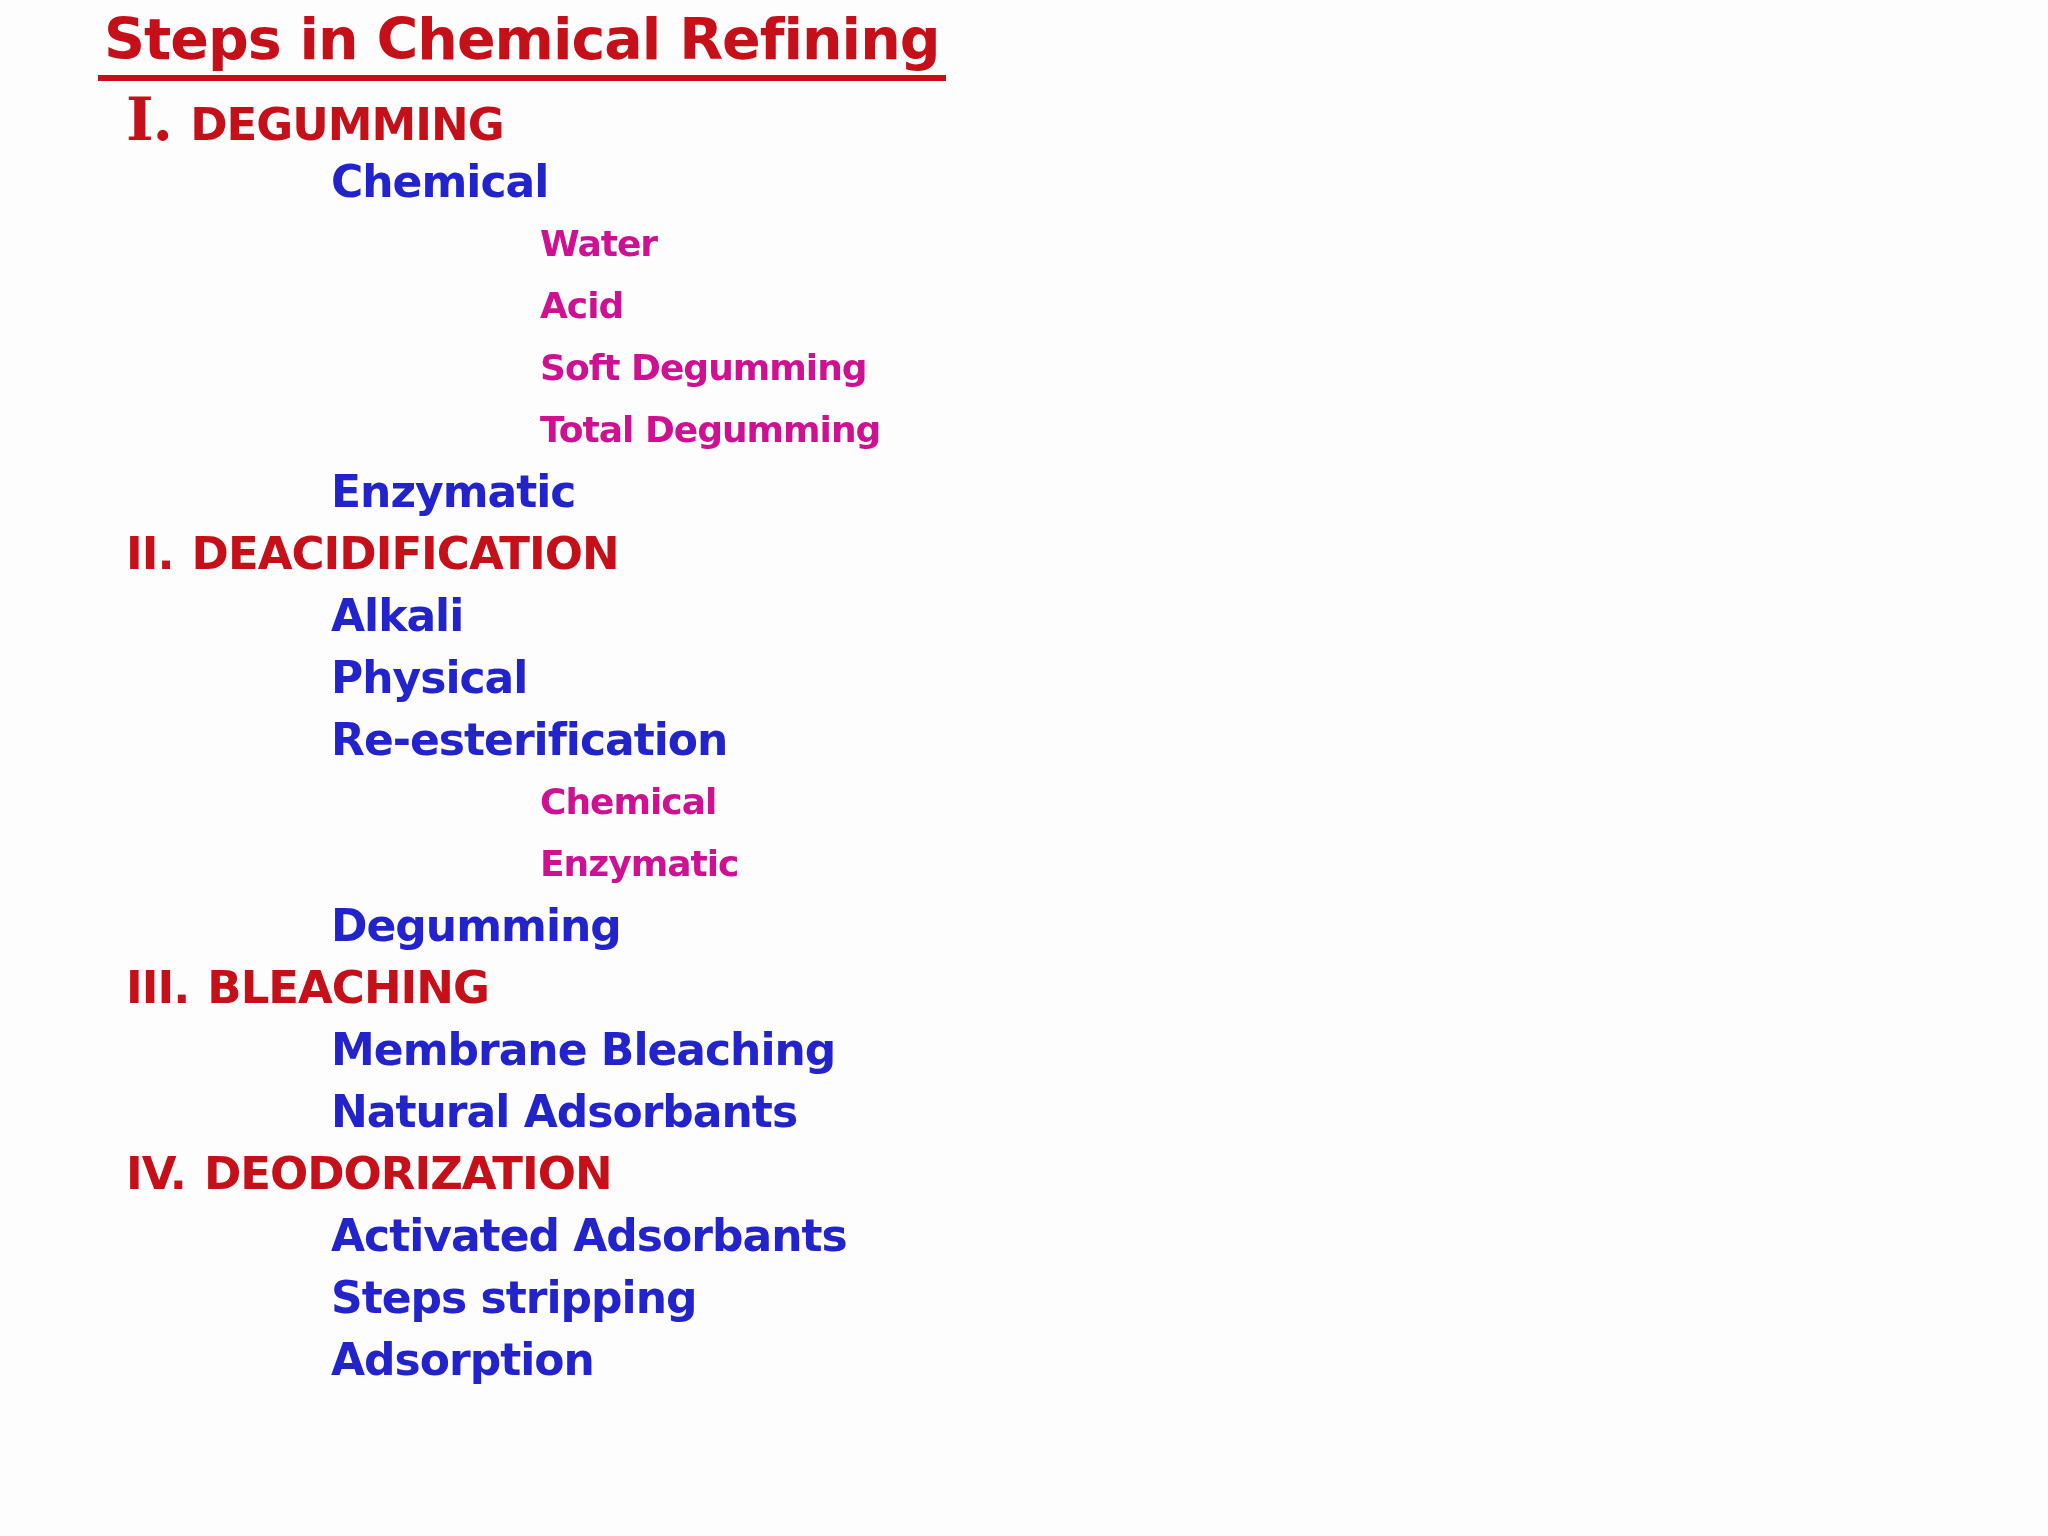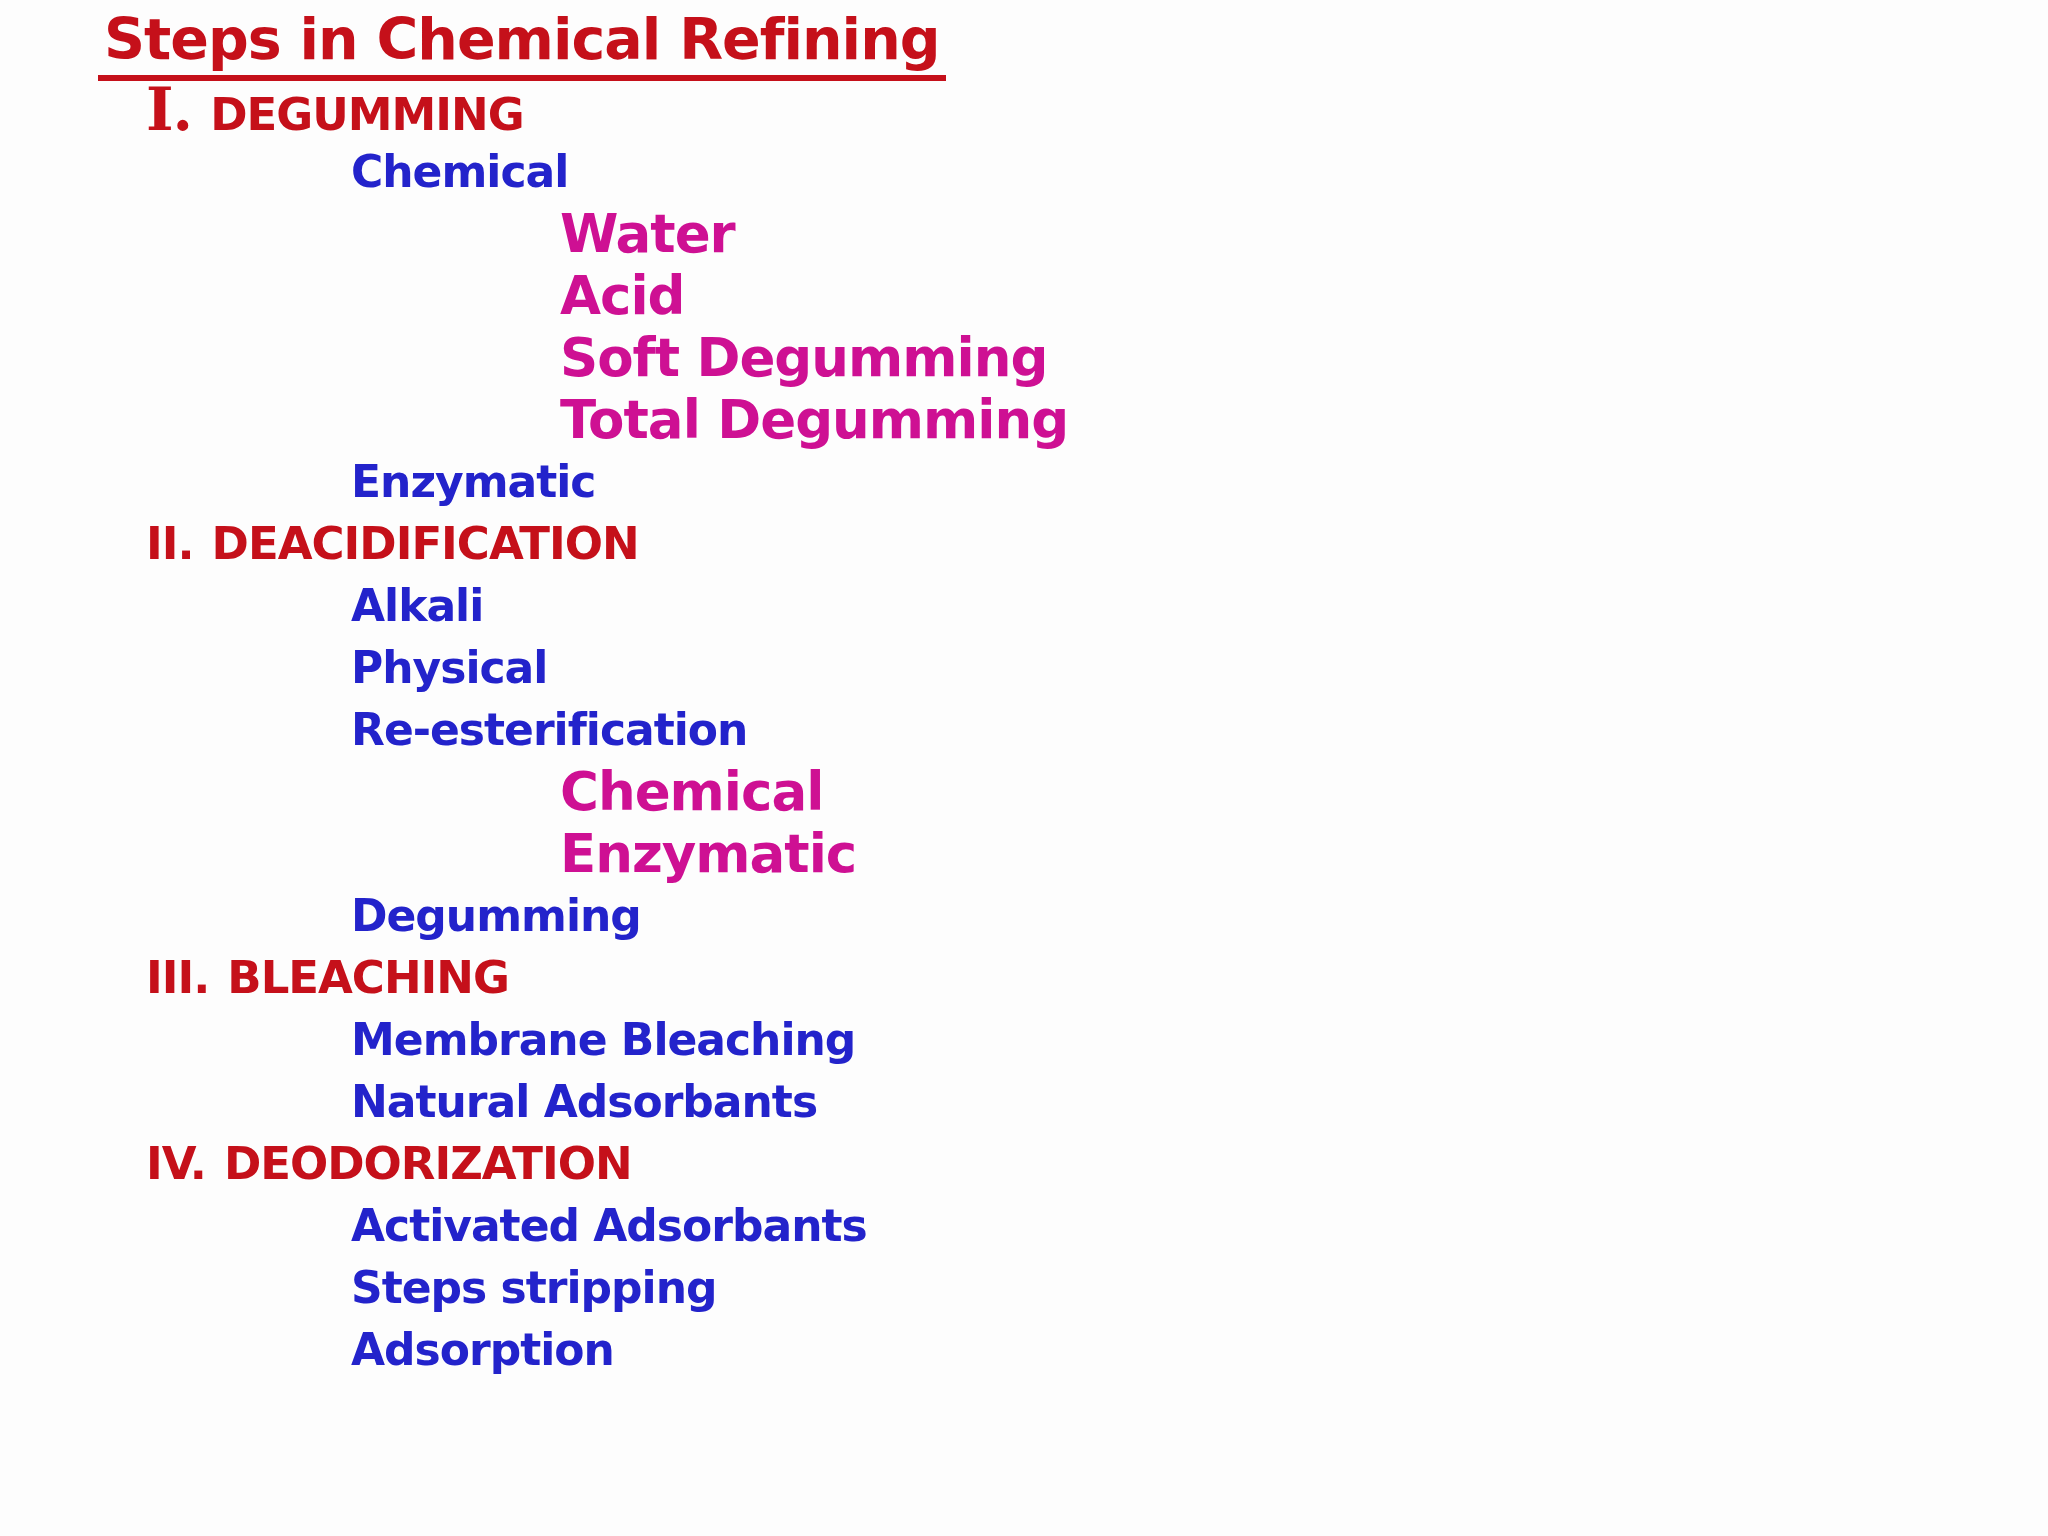--- a/index.html
+++ b/index.html
@@ -33,28 +33,27 @@
     letter-spacing:-1px;
   }
   .outline{
     position:absolute;
     top:84px;
     left:126px;
     width:1800px;
   }
   .row{
     height:62px;
-    line-height:52px;
+    line-height:72px;
     white-space:nowrap;
     letter-spacing:-1px;
-    margin-left:20px;
   }
   .level-0{color:var(--red);font-size:45px;}
   .level-1{color:var(--blue);font-size:44px;padding-left:205px;}
-  .level-2{color:var(--magenta);font-size:53px;padding-left:414px;}
+  .level-2{color:var(--magenta);font-size:36px;padding-left:414px;}
   .numeral{margin-right:18px;}
   .numeral.serif{
     font-family:"DejaVu Serif","Liberation Serif",serif;
     font-size:59px;
   }
 </style>
 </head>
 <body>
 
 <div class="title-row">

